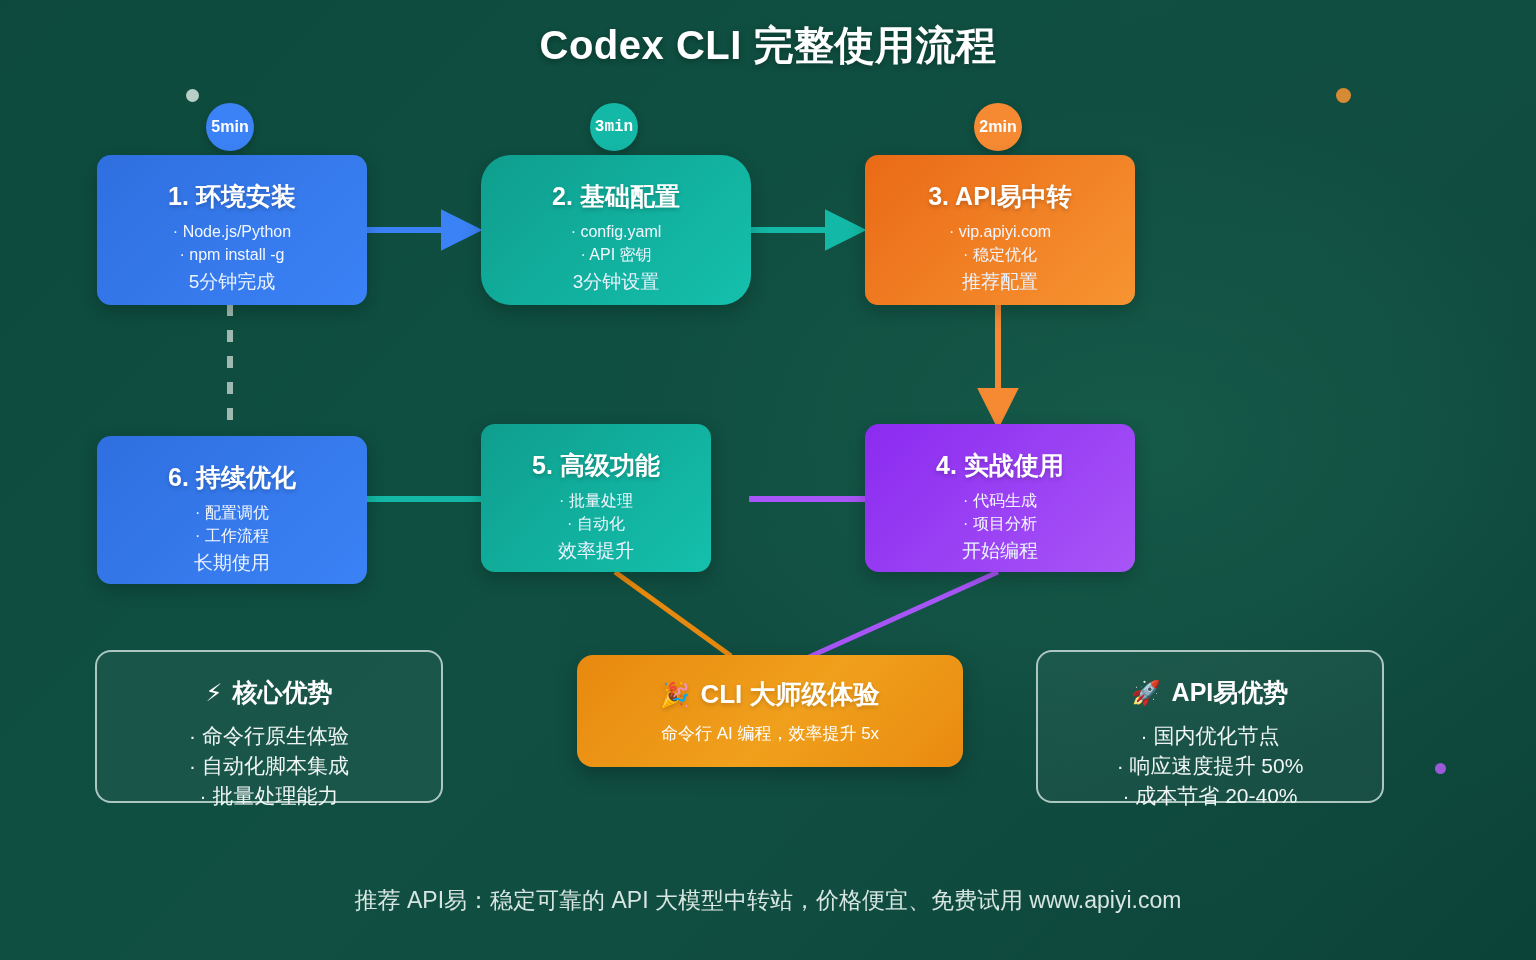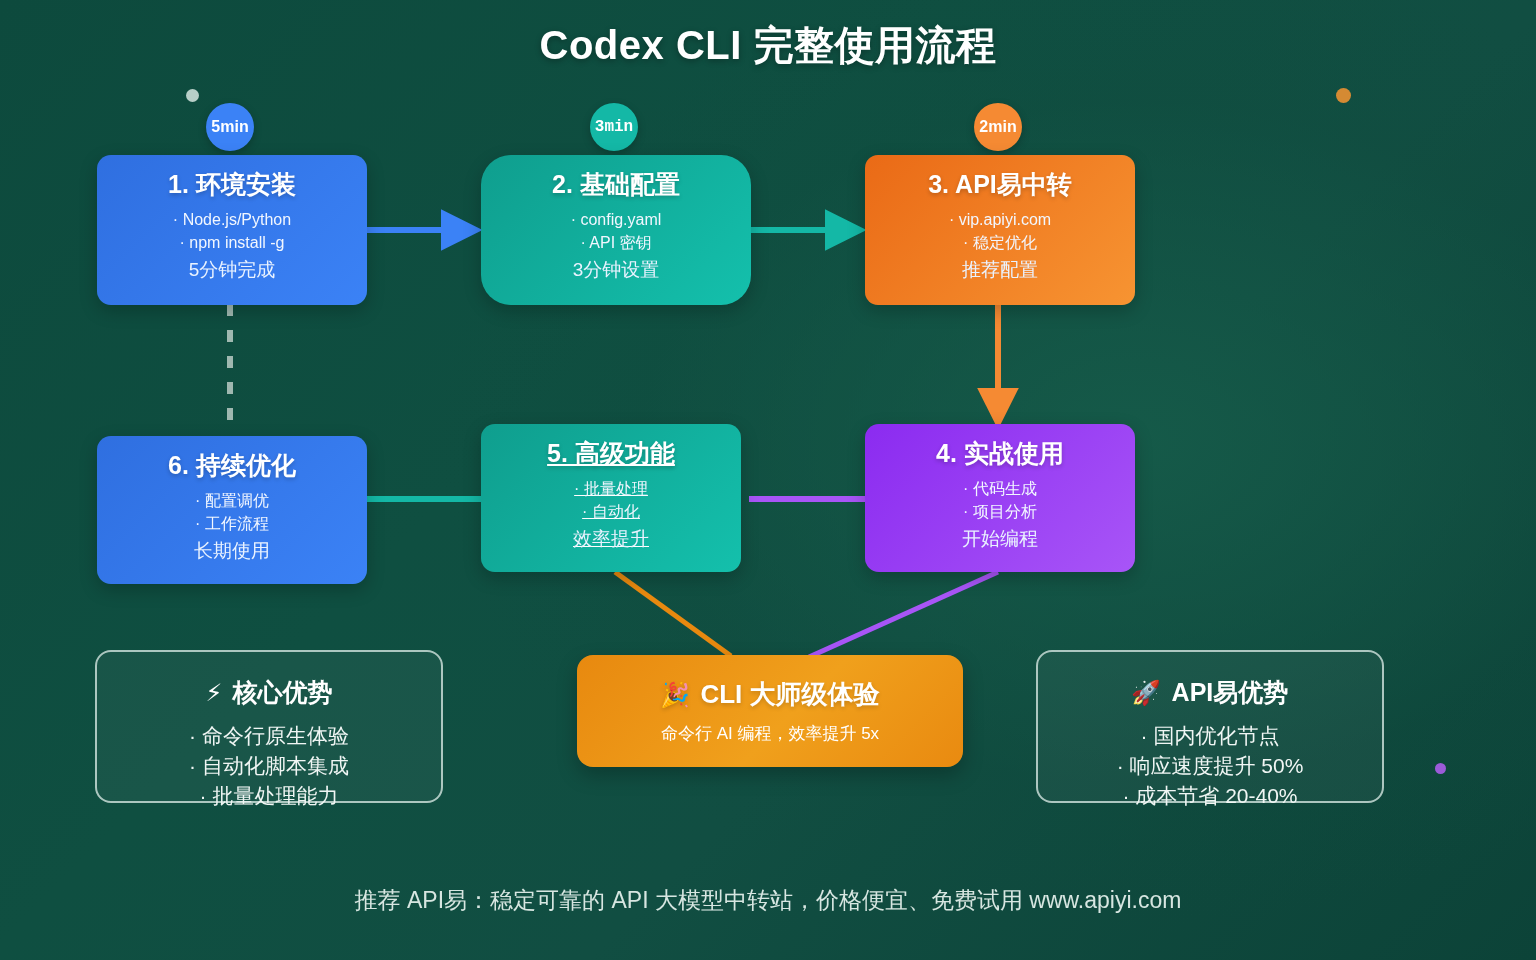--- a/index.html
+++ b/index.html
@@ -31,20 +31,21 @@
 
   
   #wires { position:absolute; left:0; top:0; width:1536px; height:960px; }
 
   
   .step {
     position:absolute;
     border-radius:14px;
     color:#fff;
     text-align:center;
+    padding-top:12px;
     box-shadow:0 6px 18px rgba(0,0,0,0.22);
     overflow:hidden;
   }
   .step .s-title {
     font-size:25px; font-weight:bold; line-height:1.25;
     margin-top:14px; margin-bottom:8px;
     text-shadow:0 2px 4px rgba(0,0,0,0.22);
   }
   .step .s-bullet {
     font-size:16px; line-height:1.45; color:#f2f7ff;
@@ -176,21 +177,21 @@
     <div class="s-foot">推荐配置</div>
   </div>
 
   <div class="step blue" style="left:97px; top:436px; width:270px; height:148px;">
     <div class="s-title">6. 持续优化</div>
     <div class="s-bullet">· 配置调优</div>
     <div class="s-bullet">· 工作流程</div>
     <div class="s-foot">长期使用</div>
   </div>
 
-  <div class="step teal" style="left:481px; top:424px; width:260px; height:148px;text-decoration:underline;">
+  <div class="step teal" style="left:481px; top:424px; width:230px; height:148px;">
     <div class="s-title">5. 高级功能</div>
     <div class="s-bullet">· 批量处理</div>
     <div class="s-bullet">· 自动化</div>
     <div class="s-foot">效率提升</div>
   </div>
 
   <div class="step purple" style="left:865px; top:424px; width:270px; height:148px;">
     <div class="s-title">4. 实战使用</div>
     <div class="s-bullet">· 代码生成</div>
     <div class="s-bullet">· 项目分析</div>

